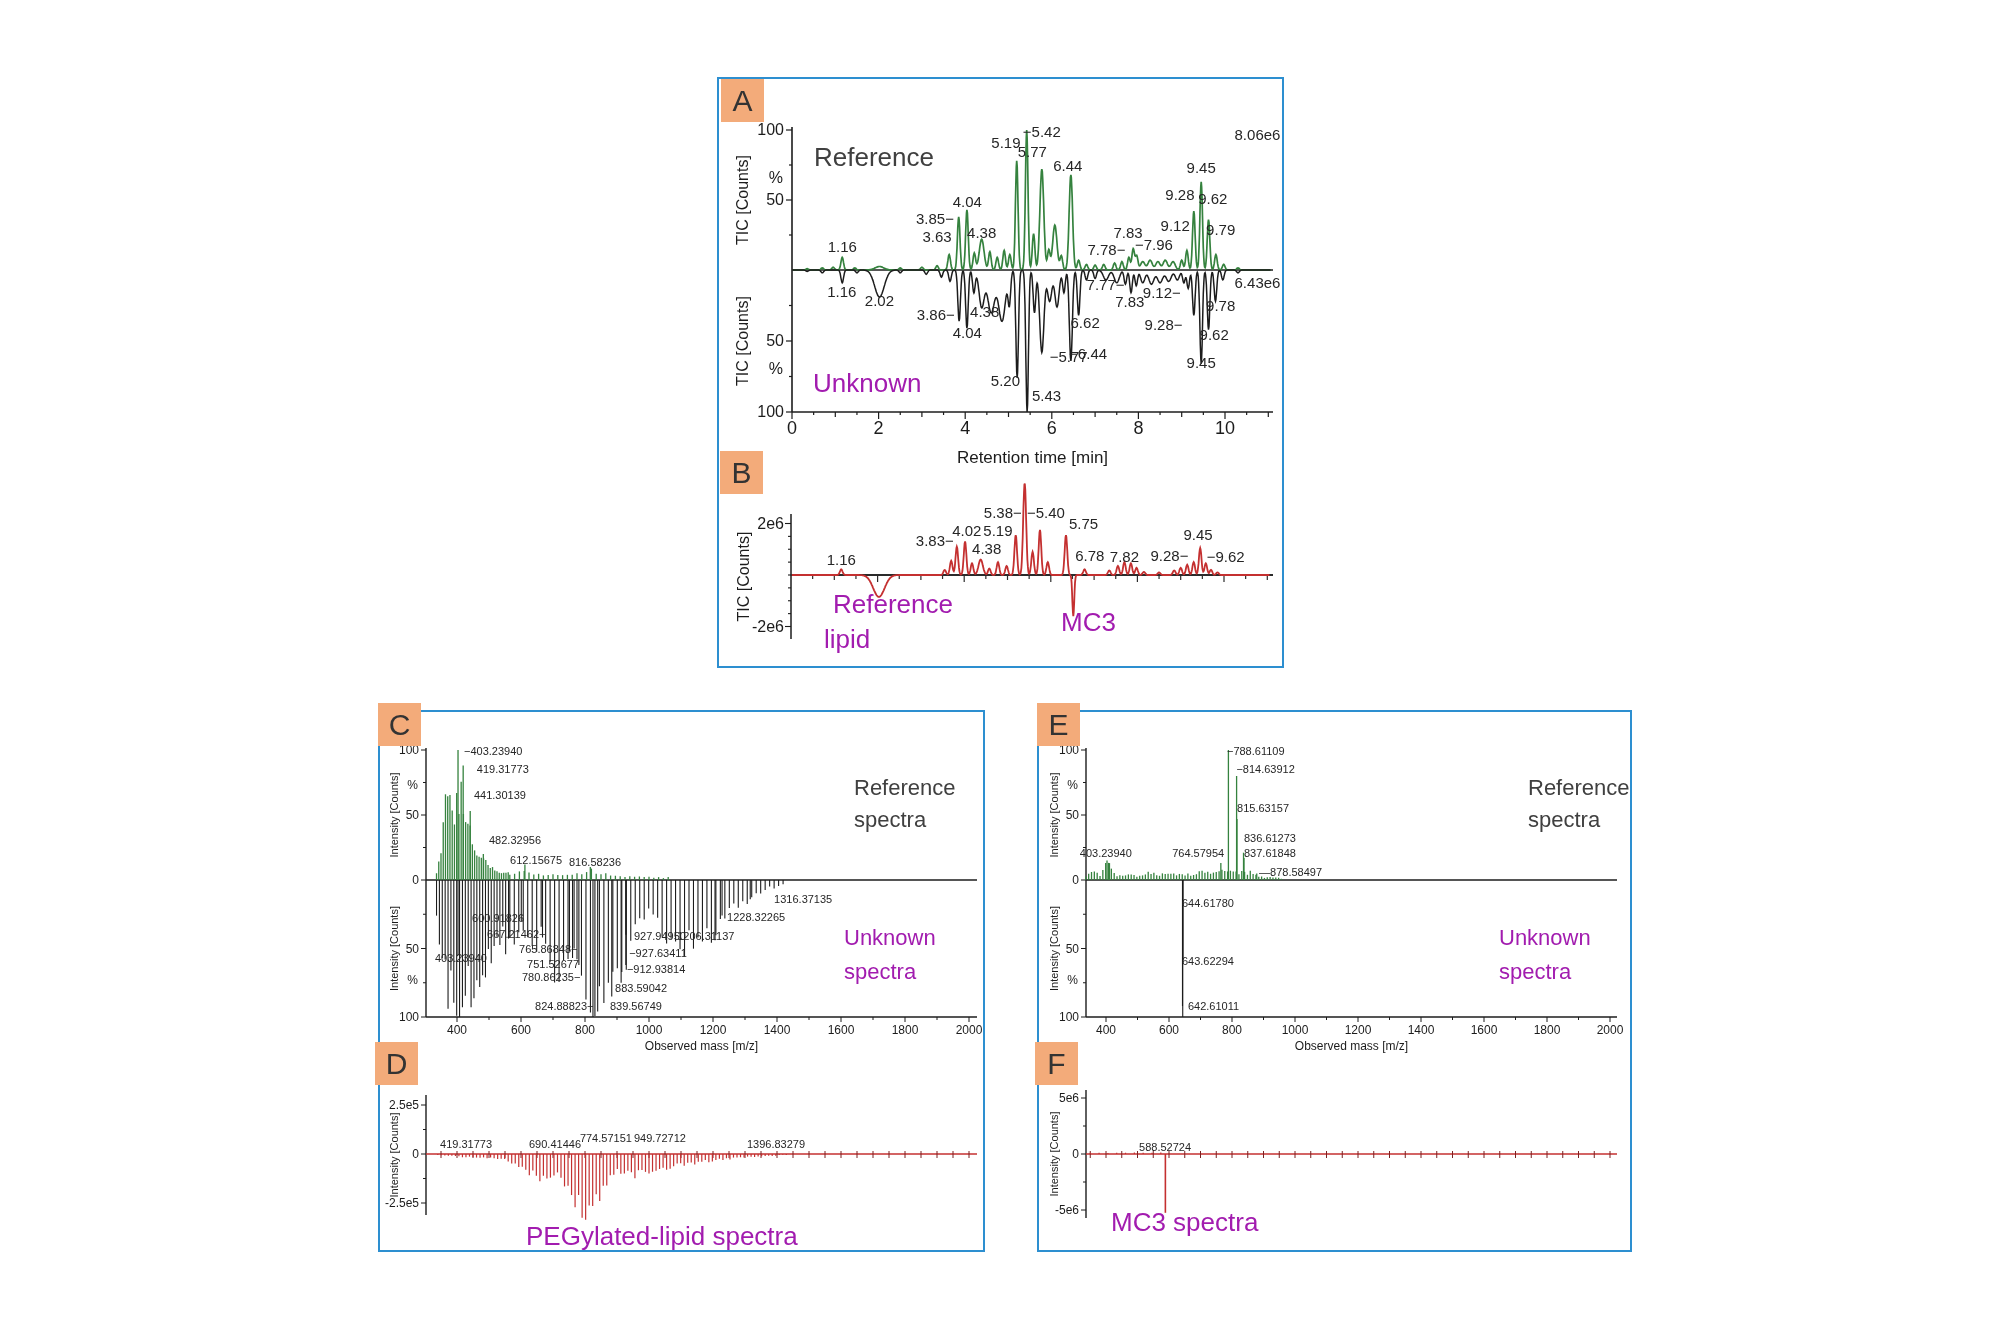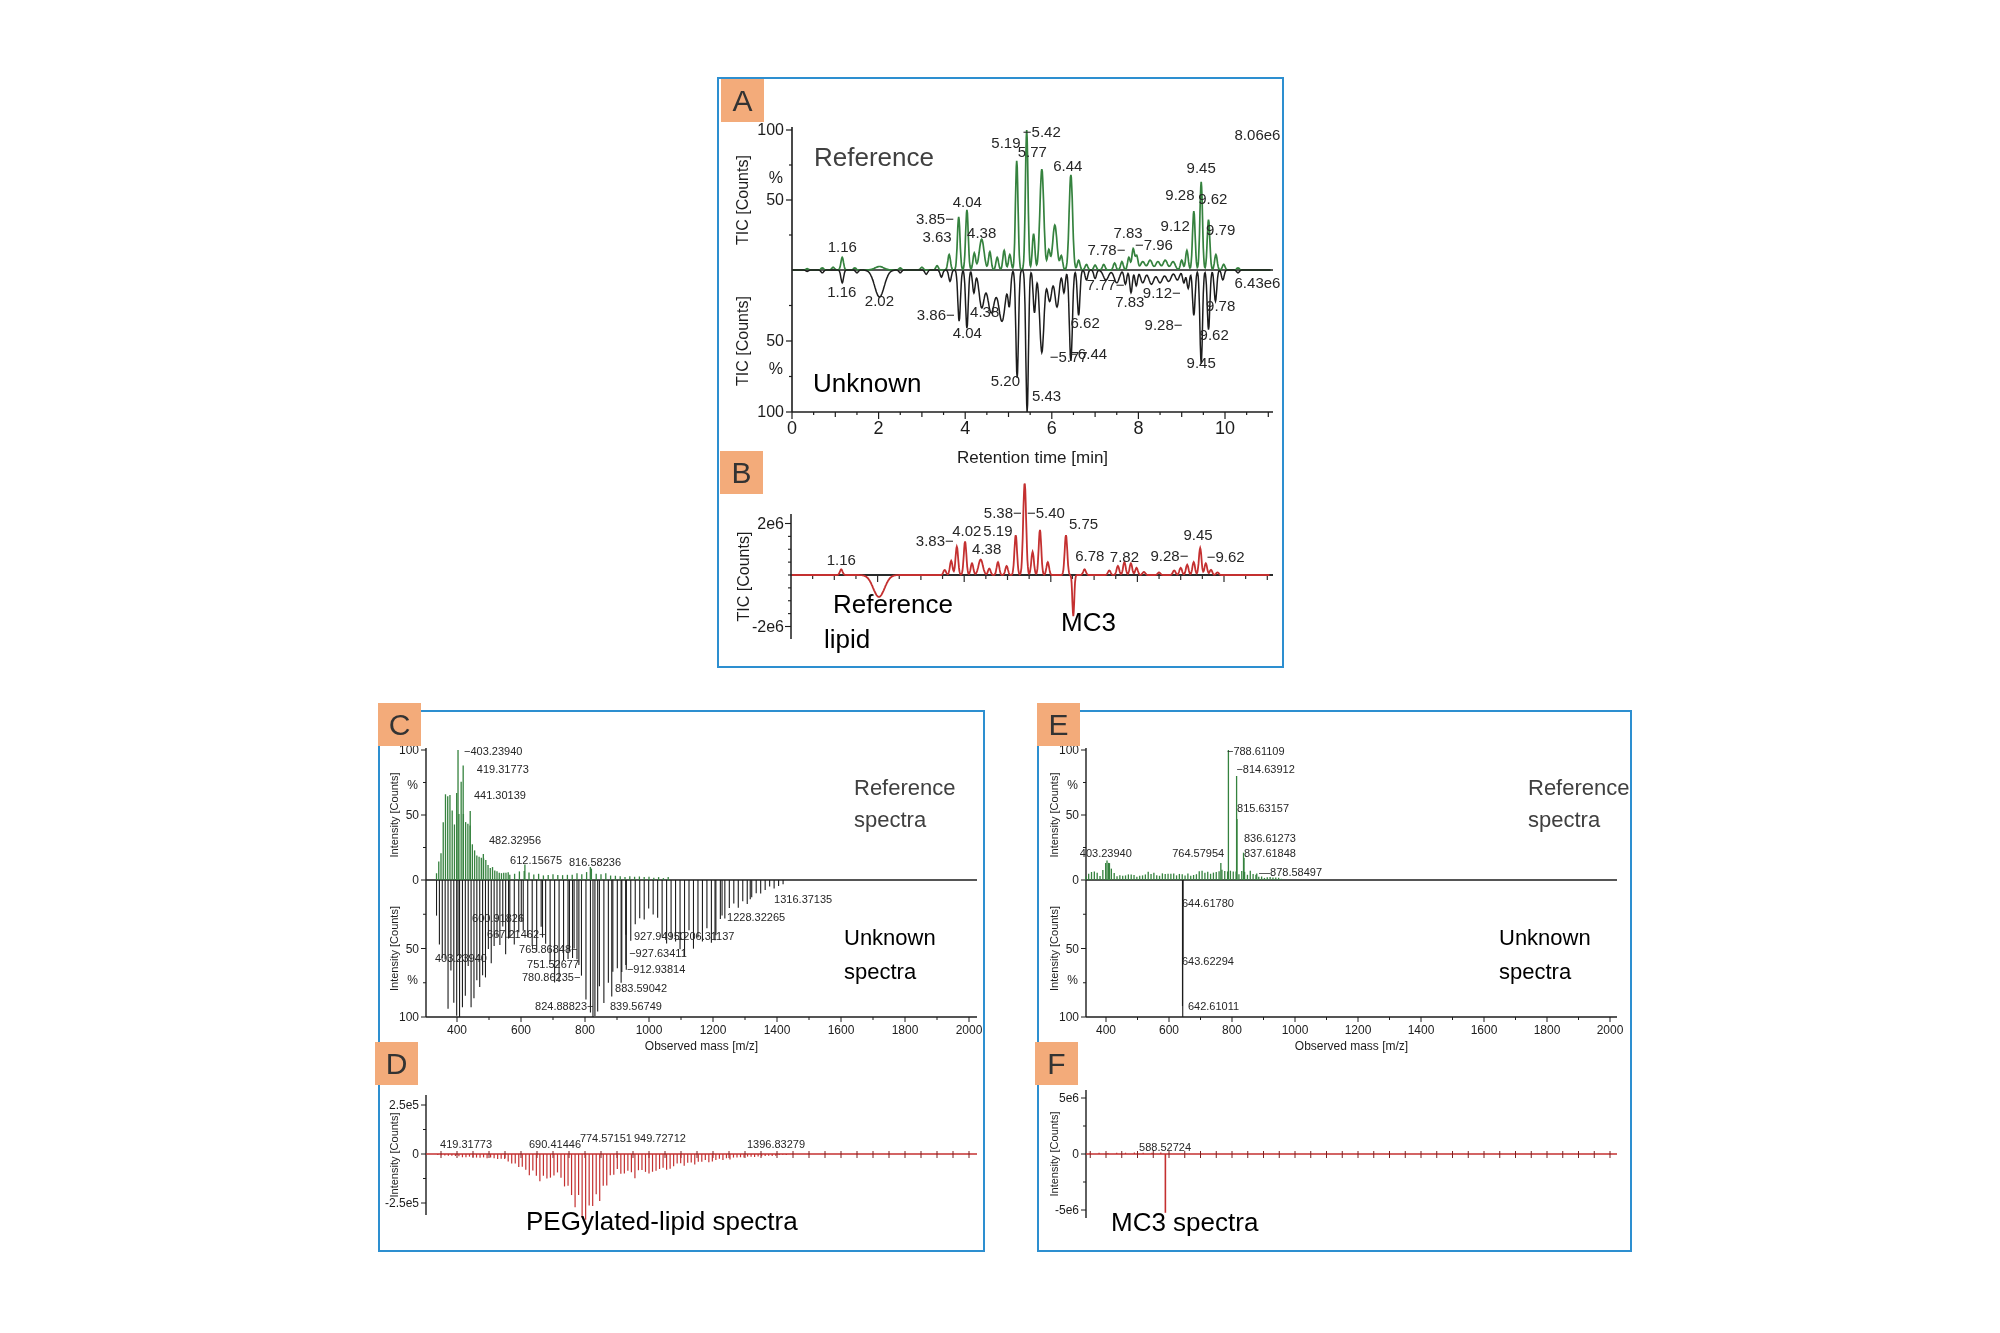--- a/index.html
+++ b/index.html
@@ -3,21 +3,21 @@
 <meta charset="utf-8">
 <style>
   html,body{margin:0;padding:0;background:#fff}
   .page{position:relative;width:2000px;height:1333px;background:#ffffff;font-family:"Liberation Sans",sans-serif;overflow:hidden}
   .pbox{position:absolute;border:2px solid #2d8fd0;background:#fff;box-sizing:border-box;overflow:visible}
   .badge{position:absolute;width:43px;height:43px;background:#f3ab7a;color:#333;font-size:30px;display:flex;align-items:center;justify-content:center;z-index:3;font-weight:400}
   .ov{position:absolute;white-space:nowrap;line-height:1.05;z-index:2}
   .t26{font-size:26px}
   .t22{font-size:22px}
   .green{color:#404040}
-  .dark{color:#000000}
+  .dark{color:#a21caf}
   svg{position:absolute;left:0;top:0;z-index:1}
   svg text{font-family:"Liberation Sans",sans-serif}
 </style>
 </head>
 <body>
 
 <div class="page">
 
   <div class="pbox" id="boxAB" style="left:717px;top:77px;width:567px;height:591px">
     <div class="badge" style="left:2px;top:0px">A</div>
@@ -168,21 +168,21 @@
       </svg>
     </div>
 
   <div class="pbox" id="boxCD" style="left:378px;top:710px;width:607px;height:542px">
     <div class="badge" style="left:-2px;top:-9px">C</div>
     <div class="badge" style="left:-5px;top:330px">D</div>
     <div class="ov t22 green" style="left:474px;top:64px">Reference</div>
     <div class="ov t22 green" style="left:474px;top:96px">spectra</div>
     <div class="ov t22 dark" style="left:464px;top:214px">Unknown</div>
     <div class="ov t22 dark" style="left:464px;top:248px">spectra</div>
-    <div class="ov t26 dark" style="left:146px;top:496px">PEGylated-lipid spectra</div>
+    <div class="ov t26 dark" style="left:146px;top:511px">PEGylated-lipid spectra</div>
   <svg width="603" height="538">
         <line x1="46" y1="36" x2="46" y2="305" stroke="#1c1c1c" stroke-width="1.4"></line>
         <line x1="41" y1="38" x2="46" y2="38" stroke="#1c1c1c" stroke-width="1"></line>
         <line x1="43" y1="70.5" x2="46" y2="70.5" stroke="#1c1c1c" stroke-width="1"></line>
         <line x1="41" y1="103" x2="46" y2="103" stroke="#1c1c1c" stroke-width="1"></line>
         <line x1="43" y1="135.5" x2="46" y2="135.5" stroke="#1c1c1c" stroke-width="1"></line>
         <line x1="41" y1="168" x2="46" y2="168" stroke="#1c1c1c" stroke-width="1"></line>
         <line x1="43" y1="202.25" x2="46" y2="202.25" stroke="#1c1c1c" stroke-width="1"></line>
         <line x1="41" y1="236.5" x2="46" y2="236.5" stroke="#1c1c1c" stroke-width="1"></line>
         <line x1="43" y1="270.75" x2="46" y2="270.75" stroke="#1c1c1c" stroke-width="1"></line>

